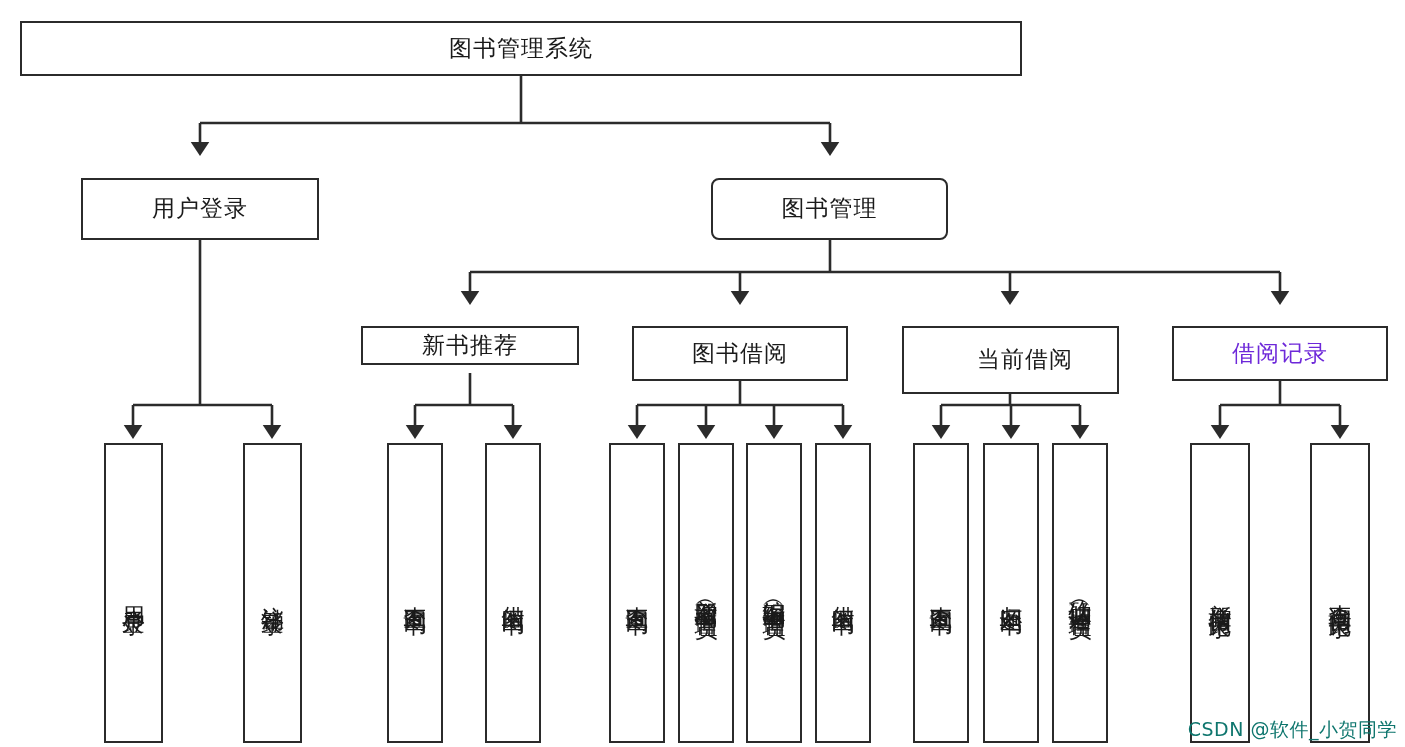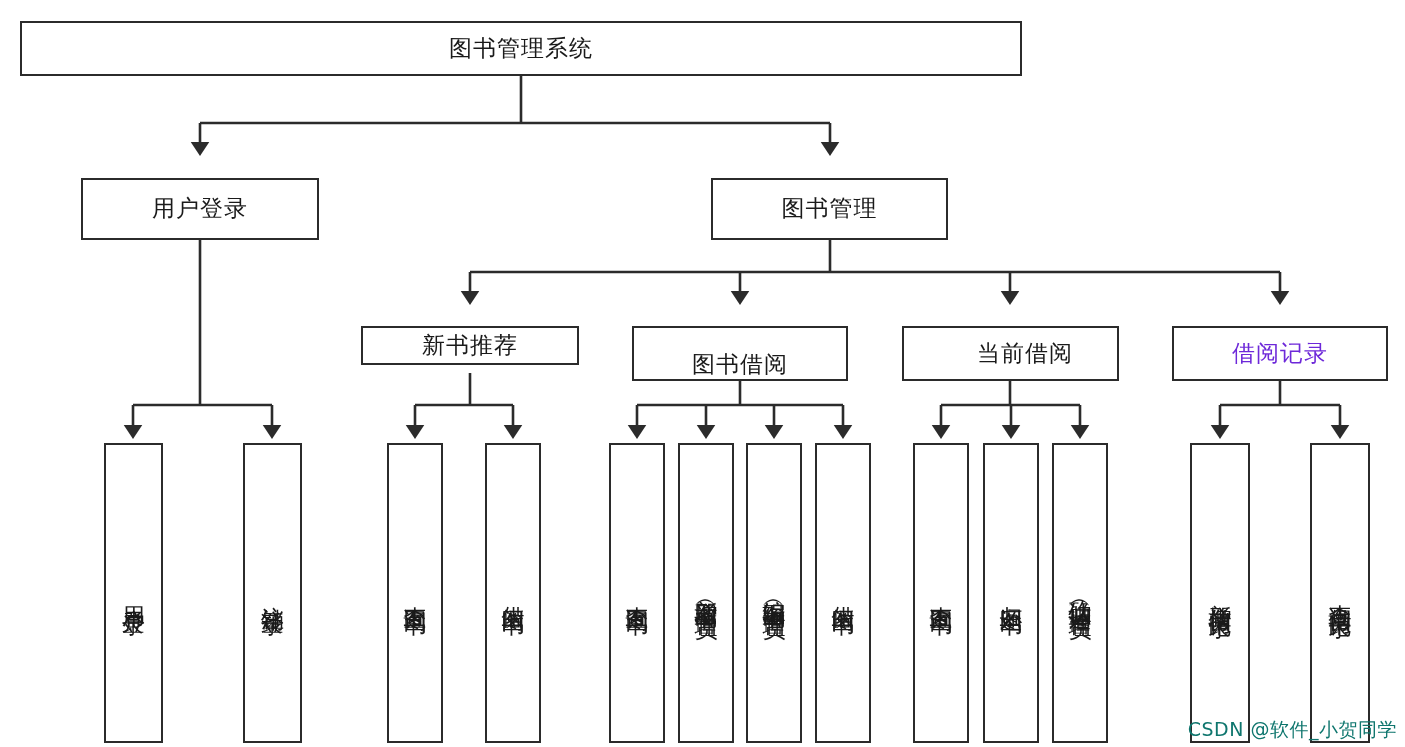--- a/index.html
+++ b/index.html
@@ -124,31 +124,31 @@
     </g>
   </svg>
 
   <div class="node horizontal" style="left: 20px; top: 13px; width: 1002px; height: 55px; border-color: rgb(43, 43, 43); color: rgb(26, 26, 26);">
     <span>图书管理系统</span>
   </div>
 
   <div class="node horizontal" style="left: 81px; top: 170px; width: 238px; height: 62px; border-color: rgb(43, 43, 43); color: rgb(26, 26, 26);">
     <span>用户登录</span>
   </div>
-  <div class="node horizontal" style="left: 711px; top: 170px; width: 237px; height: 62px; border-color: rgb(43, 43, 43); color: rgb(26, 26, 26);">
+  <div class="node horizontal" style="left: 711px; top: 170px; width: 237px; height: 62px; border-color: rgb(43, 43, 43); color: rgb(26, 26, 26); border-radius: 8px;">
     <span>图书管理</span>
   </div>
 
   <div class="node horizontal" style="left: 361px; top: 318px; width: 218px; height: 39px; border-color: rgb(43, 43, 43); color: rgb(26, 26, 26);">
     <span>新书推荐</span>
   </div>
-  <div class="node horizontal" style="left: 632px; top: 318px; width: 216px; height: 55px; border-color: rgb(43, 43, 43); color: rgb(26, 26, 26); align-items: flex-end;">
+  <div class="node horizontal" style="left: 632px; top: 318px; width: 216px; height: 55px; border-color: rgb(43, 43, 43); color: rgb(26, 26, 26);">
     <span>图书借阅</span>
   </div>
-  <div class="node horizontal" style="left: 902px; top: 318px; width: 217px; height: 55px; border-color: rgb(43, 43, 43); color: rgb(26, 26, 26); padding-left: 29px;">
+  <div class="node horizontal" style="left: 902px; top: 318px; width: 217px; height: 68px; border-color: rgb(43, 43, 43); color: rgb(26, 26, 26); padding-left: 29px;">
     <span>当前借阅</span>
   </div>
   <div class="node horizontal" style="left: 1172px; top: 318px; width: 216px; height: 55px; border-color: rgb(43, 43, 43); color: #6d28d9;">
     <span>借阅记录</span>
   </div>
 
   <div class="node vertical" style="left: 104px; top: 435px; width: 59px; height: 300px; border-color: rgb(43, 43, 43); color: rgb(26, 26, 26);">
     <span class="vlabel">用户登录</span>
   </div>
   <div class="node vertical" style="left: 243px; top: 435px; width: 59px; height: 300px; border-color: rgb(43, 43, 43); color: rgb(26, 26, 26);">

